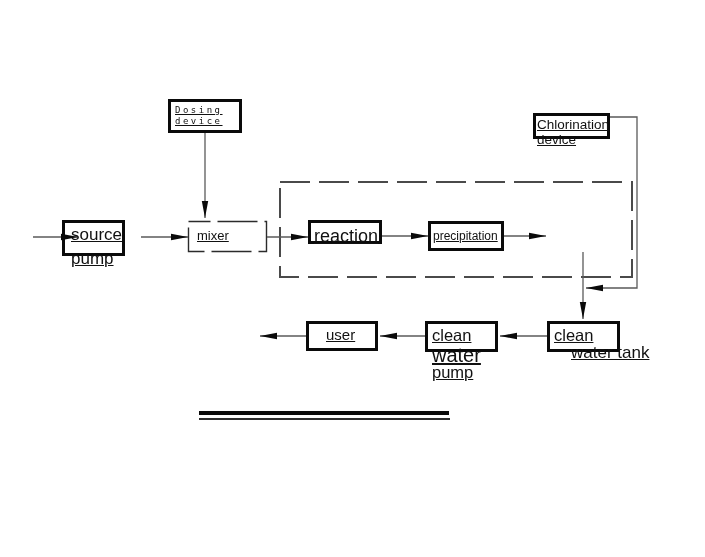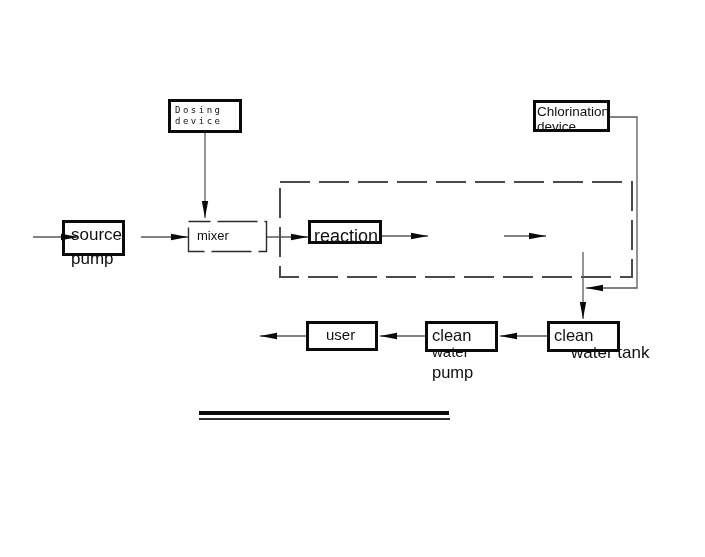--- a/index.html
+++ b/index.html
@@ -28,20 +28,21 @@
     position:absolute;
     box-sizing:border-box;
     border:3px solid var(--box-border);
     background:transparent;
   }
   .lbl{
     position:absolute;
     color:var(--text);
     white-space:nowrap;
     line-height:1.1;
+    text-decoration:underline;
   }
   .mono-lbl{
     font-family:"DejaVu Sans Mono", monospace;
     font-size:9px;
     letter-spacing:2.5px;
     line-height:11px;
   }
   .title{
     position:absolute;
     left:205px;top:390px;
@@ -97,46 +98,49 @@
     <line x1="425" y1="336" x2="380" y2="336" stroke="var(--connector)" stroke-width="1.3" marker-end="url(#arr)"></line>
 
     <line x1="306" y1="336" x2="260" y2="336" stroke="var(--connector)" stroke-width="1.3" marker-end="url(#arr)"></line>
   </svg>
 
   <div class="box" style="left:168px;top:99px;width:74px;height:34px">
     <span class="lbl mono-lbl" style="left:4px;top:3px">Dosing</span>
     <span class="lbl mono-lbl" style="left:4px;top:14px">device</span>
   </div>
 
-  <div class="box" style="left:533px;top:100px;width:77px;height:32px">
+  <div class="box" style="left:533px;top:113px;width:77px;height:26px">
     <span class="lbl" style="left:1px;top:2px;font-size:13.5px">Chlorination</span>
     <span class="lbl" style="left:1px;top:17px;font-size:13.5px">device</span>
   </div>
 
   <div class="box" style="left:62px;top:220px;width:63px;height:36px">
     <span class="lbl" style="left:6px;top:3px;font-size:17px">source</span>
     <span class="lbl" style="left:6px;top:27px;font-size:17px">pump</span>
   </div>
 
   <span class="lbl" style="left:197px;top:229px;font-size:13px">mixer</span>
 
   <div class="box" style="left:308px;top:220px;width:74px;height:24px">
     <span class="lbl" style="left:3px;top:4px;font-size:18px">reaction</span>
   </div>
 
+  <div class="box" style="left:428px;top:221px;width:76px;height:30px">
+    <span class="lbl" style="left:2px;top:6px;font-size:12px">precipitation</span>
+  </div>
 
 
   <div class="box" style="left:547px;top:321px;width:73px;height:31px">
     <span class="lbl" style="left:4px;top:2px;font-size:16.5px">clean</span>
     <span class="lbl" style="left:21px;top:20px;font-size:17px">water tank</span>
   </div>
 
   <div class="box" style="left:425px;top:321px;width:73px;height:31px">
     <span class="lbl" style="left:4px;top:2px;font-size:16.5px">clean</span>
-    <span class="lbl" style="left:4px;top:20px;font-size:15px">water</span>
+    <span class="lbl" style="left:4px;top:20px;font-size:20px">water</span>
     <span class="lbl" style="left:4px;top:39px;font-size:16.5px">pump</span>
   </div>
 
   <div class="box" style="left:306px;top:321px;width:72px;height:30px">
     <span class="lbl" style="left:17px;top:3px;font-size:15px">user</span>
   </div>
 
   <div class="rule-thick"></div>
   <div class="rule-thin"></div>
 

